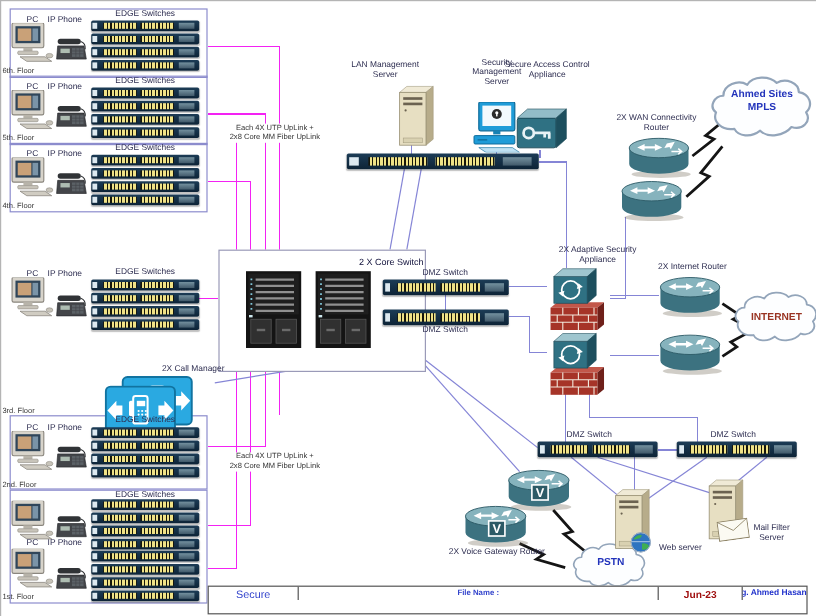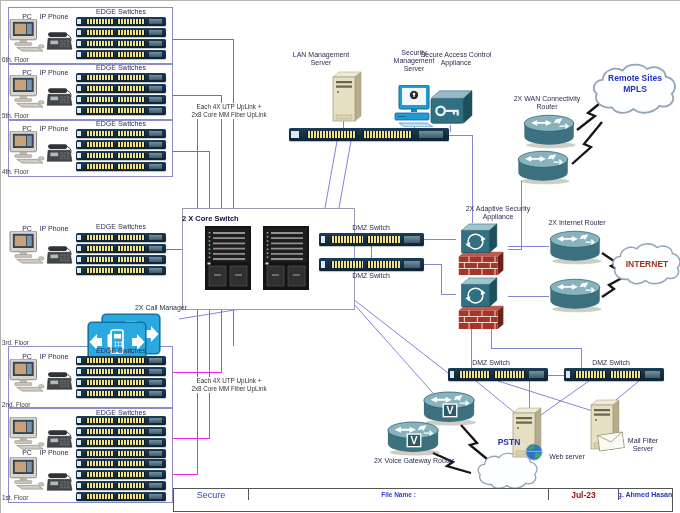--- a/index.html
+++ b/index.html
@@ -12,21 +12,21 @@
   .sbar{position:absolute;height:9px;background:linear-gradient(#1c3c56,#0d2336);border-radius:1.5px;z-index:5;box-shadow:0 1px 1px rgba(0,0,0,.25)}
   .sbar i{position:absolute;top:20%;height:60%}
   .sbar .c1{left:1.5%;width:4.5%;background:#dde9f0}
   .sbar .y1{left:11%;width:31%;background:repeating-linear-gradient(90deg,#15150a 0 1px,#efe287 1px 3px)}
   .sbar .y2{left:46%;width:31%;background:repeating-linear-gradient(90deg,#15150a 0 1px,#efe287 1px 3px)}
   .sbar .rc{left:81%;width:15%;background:linear-gradient(#74919f,#41596a)}
   .lbl{position:absolute;font-size:7px;line-height:1.15;color:#2d2d50;text-align:center;z-index:6}
   .lbl.tiny{font-size:6.3px;color:#3a3a3a;text-align:left}
   .note{position:absolute;z-index:6;font-size:6.3px;line-height:1.3;color:#333;text-align:center;background:#fff;padding:0 1px}
   .cloudtxt{position:absolute;z-index:6;font-weight:bold;font-size:8.5px;text-align:center;line-height:1.25;color:#2233bb}
-  .corelbl{position:absolute;left:181px;top:213px;width:171px;text-align:left;font-size:7.5px;font-weight:bold;color:#10103a;z-index:6}
+  .corelbl{position:absolute;left:181px;top:213px;width:171px;text-align:right;font-size:7.5px;font-weight:normal;color:#10103a;z-index:6}
   .tblock{position:absolute;left:172px;top:487px;width:500px;height:24px;background:#fff;border:1px solid #555;z-index:7;box-sizing:border-box}
   .tb-r{display:flex;height:11px;box-sizing:border-box}
   .tb-r1{border-bottom:1px solid #555}
   .tb-c{box-sizing:border-box;height:100%;display:flex;align-items:center;justify-content:center;white-space:nowrap;overflow:hidden}
   .tb-sp1{width:75px;border-right:1px solid #555}
   .tb-title{width:326px;border-right:1px solid #555;font-size:8.5px;color:#2233cc}
   .tb-sp2{flex:1}
   .tb-design{width:75px;border-right:1px solid #555;font-size:9px;color:#3344cc}
   .tb-fn{width:300px;border-right:1px solid #555;font-size:6.5px;font-weight:bold;color:#3344cc}
   .tb-date{width:70px;border-right:1px solid #555;font-size:8.5px;font-weight:bold;color:#a01010}
@@ -225,21 +225,21 @@
   <div class="lbl" style="left:502px;top:94px;width:88px">2X WAN Connectivity Router</div>
   <div class="dev" style="left:520px;top:110px"><svg width="58" height="38" viewBox="0 0 60 40">
         <use href="#sym-router"></use>
       </svg></div>
   <div class="dev" style="left:514px;top:146px"><svg width="58" height="38" viewBox="0 0 60 40">
         <use href="#sym-router"></use>
       </svg></div>
   <div class="dev" style="left:588px;top:56px"><svg width="92" height="64" viewBox="0 0 120 72">
         <use href="#sym-cloud"></use>
       </svg></div>
-  <div class="cloudtxt" style="left:596px;top:72px;width:76px">Remote Sites MPLS</div>
+  <div class="cloudtxt" style="left:596px;top:72px;width:76px">Ahmed Sites MPLS</div>
 
   <div class="lbl" style="left:460px;top:204px;width:74px">2X Adaptive Security Appliance</div>
   <div class="dev" style="left:455px;top:220px"><svg width="52" height="56" viewBox="0 0 56 60">
         <use href="#sym-asa"></use>
       </svg></div>
   <div class="dev" style="left:455px;top:274px"><svg width="52" height="56" viewBox="0 0 56 60">
         <use href="#sym-asa"></use>
       </svg></div>
   <div class="lbl" style="left:538px;top:218px;width:76px">2X Internet Router</div>
   <div class="dev" style="left:546px;top:226px"><svg width="58" height="38" viewBox="0 0 60 40">
@@ -261,21 +261,21 @@
   <div class="dev" style="left:420px;top:386px"><svg width="58" height="40" viewBox="0 0 60 40">
         <use href="#sym-router-v"></use>
       </svg></div>
   <div class="dev" style="left:384px;top:416px"><svg width="58" height="40" viewBox="0 0 60 40">
         <use href="#sym-router-v"></use>
       </svg></div>
   <div class="lbl" style="left:372px;top:456px;width:82px">2X Voice Gateway Router</div>
   <div class="dev" style="left:472px;top:450px"><svg width="70" height="40" viewBox="0 0 120 72">
         <use href="#sym-cloud"></use>
       </svg></div>
-  <div class="cloudtxt" style="left:487px;top:436px;width:42px">PSTN</div>
+  <div class="cloudtxt" style="left:487px;top:462px;width:42px">PSTN</div>
   <div class="dev" style="left:508px;top:406px"><svg width="36" height="54" viewBox="0 0 36 54">
         <use href="#sym-tower"></use>
       </svg></div>
   <div class="dev" style="left:524px;top:442px"><svg width="18" height="18" viewBox="0 0 18 18">
         <use href="#sym-globe"></use>
       </svg></div>
   <div class="lbl" style="left:544px;top:452px;width:44px">Web server</div>
   <div class="dev" style="left:586px;top:398px"><svg width="36" height="54" viewBox="0 0 36 54">
         <use href="#sym-tower"></use>
       </svg></div>
@@ -298,21 +298,21 @@
   </div>
   <div class="note" style="left:180px;top:376px;width:94px">
     <div>Each 4X UTP UpLink +</div>
     <div>2x8 Core MM Fiber UpLink</div>
   </div>
 
   <div class="tblock">
     <div class="tb-r">
       <div class="tb-c tb-design">Secure</div>
       <div class="tb-c tb-fn">File Name :</div>
-      <div class="tb-c tb-date">Jul-23</div>
+      <div class="tb-c tb-date">Jun-23</div>
       <div class="tb-c tb-auth">Eng. Ahmed Hasanein</div>
     </div>
   </div>
 
 <div class="fbox" style="left: 7px; top: 6px; width: 163px; height: 56px;"></div>
     <div class="fbox" style="left: 7px; top: 62px; width: 163px; height: 56px;"></div>
     <div class="fbox" style="left: 7px; top: 118px; width: 163px; height: 56px;"></div>
     <div class="fbox" style="left: 7px; top: 345px; width: 163px; height: 60px;"></div>
     <div class="fbox" style="left: 7px; top: 407px; width: 163px; height: 93px;"></div>
     <div class="lbl tiny" style="left: 1px; top: 55px; width: 36px;">6th. Floor</div>

